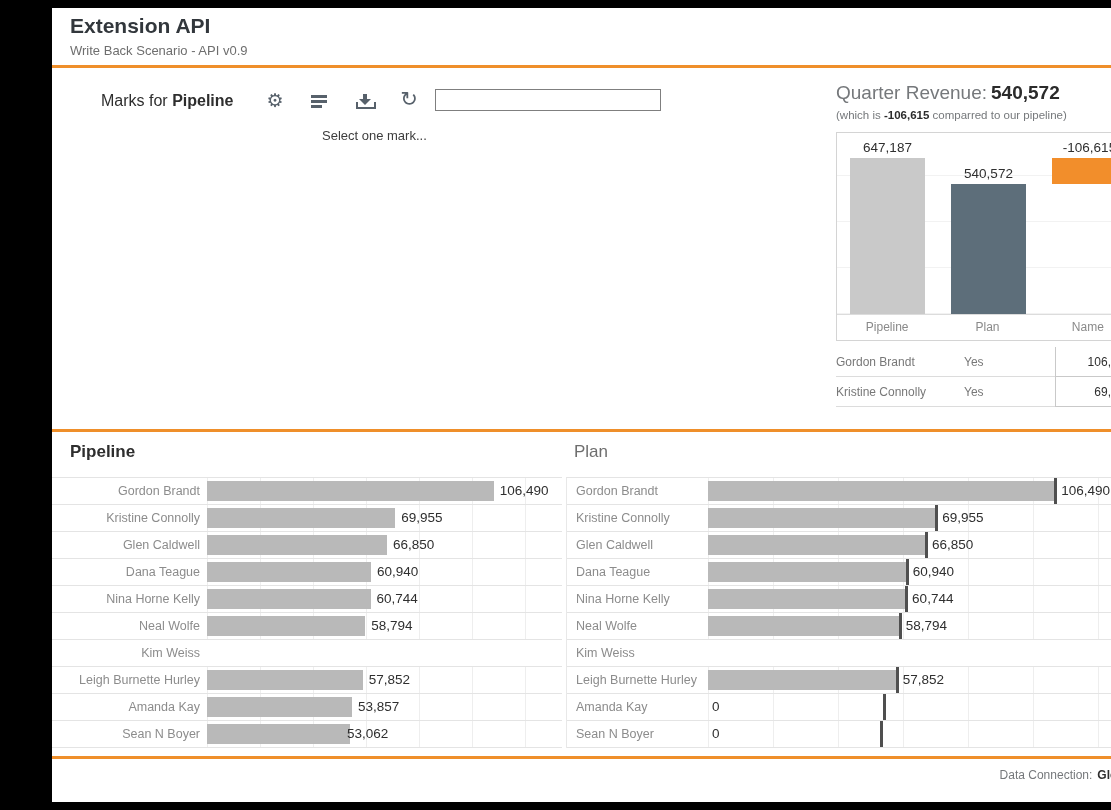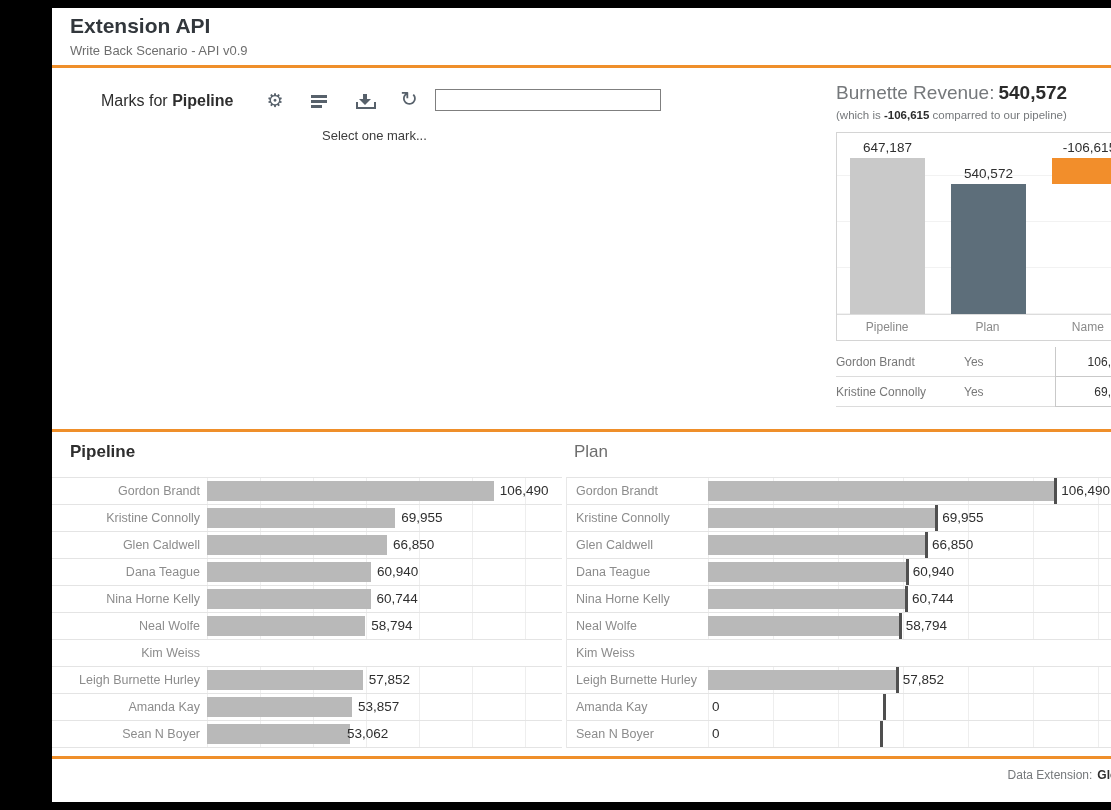--- a/index.html
+++ b/index.html
@@ -99,21 +99,21 @@
   </div>
   <div class="tb-icon" style="left:303px" id="icon-dl">
     <span class="stem"></span>
     <span class="head"></span>
     <span class="tray"></span>
   </div>
   <div class="tb-icon glyph-icon" style="left:347px" id="icon-refresh">↻</div>
   <input class="mark-input" value="" style="">
   <div class="hint">Select one mark...</div>
 
-  <div class="summary-line"><span>Burnette Revenue:</span><span class="val">540,572</span></div>
+  <div class="summary-line"><span>Quarter Revenue:</span><span class="val">540,572</span></div>
   <div class="summary-note"><span>(which is </span><b>-106,615</b><span> comparred to our pipeline)</span></div>
 
   <div class="minichart">
     <div id="mc-plot">
         <div class="mc-bar" style="left: 13px; top: 24.8122px; width: 75px; height: 156.188px; background: rgb(201, 201, 201);"></div>
         <div class="mc-label" style="left: 0px; top: 6.8122px;">647,187</div>
         <div class="mc-bar" style="left: 114px; top: 50.542px; width: 75px; height: 130.458px; background: rgb(93, 110, 122);"></div>
         <div class="mc-label" style="left: 101px; top: 32.542px;">540,572</div>
         <div class="mc-bar" style="left: 215px; top: 24.8122px; width: 75px; height: 25.7298px; background: rgb(242, 142, 43);"></div>
         <div class="mc-label" style="left: 202px; top: 6.8122px;">-106,615</div>
@@ -282,15 +282,15 @@
       <div class="hrow">
         <div class="hlabel">Sean N Boyer</div>
         <div class="htrack">
           <div class="htick" style="left: 172.064px; background: rgb(79, 79, 79);"></div>
           <span class="hval" style="left: 4px;">0</span>
         </div>
       </div>
     </div>
 
   <div class="divider" id="divider3"></div>
-  <div class="footer"><span>Data Extension:</span><span class="val">Glen</span></div>
+  <div class="footer"><span>Data Connection:</span><span class="val">Glen</span></div>
 
 </div>
 
 </body></html>

